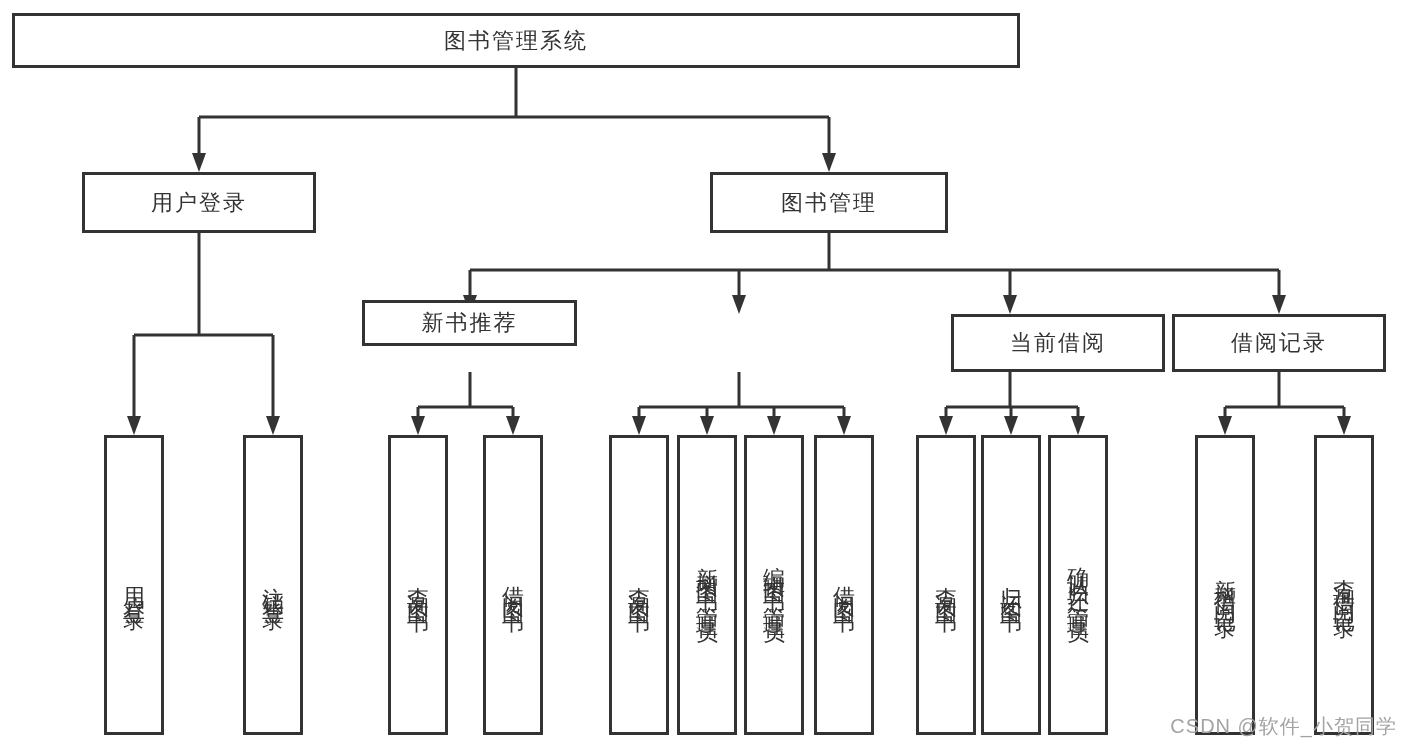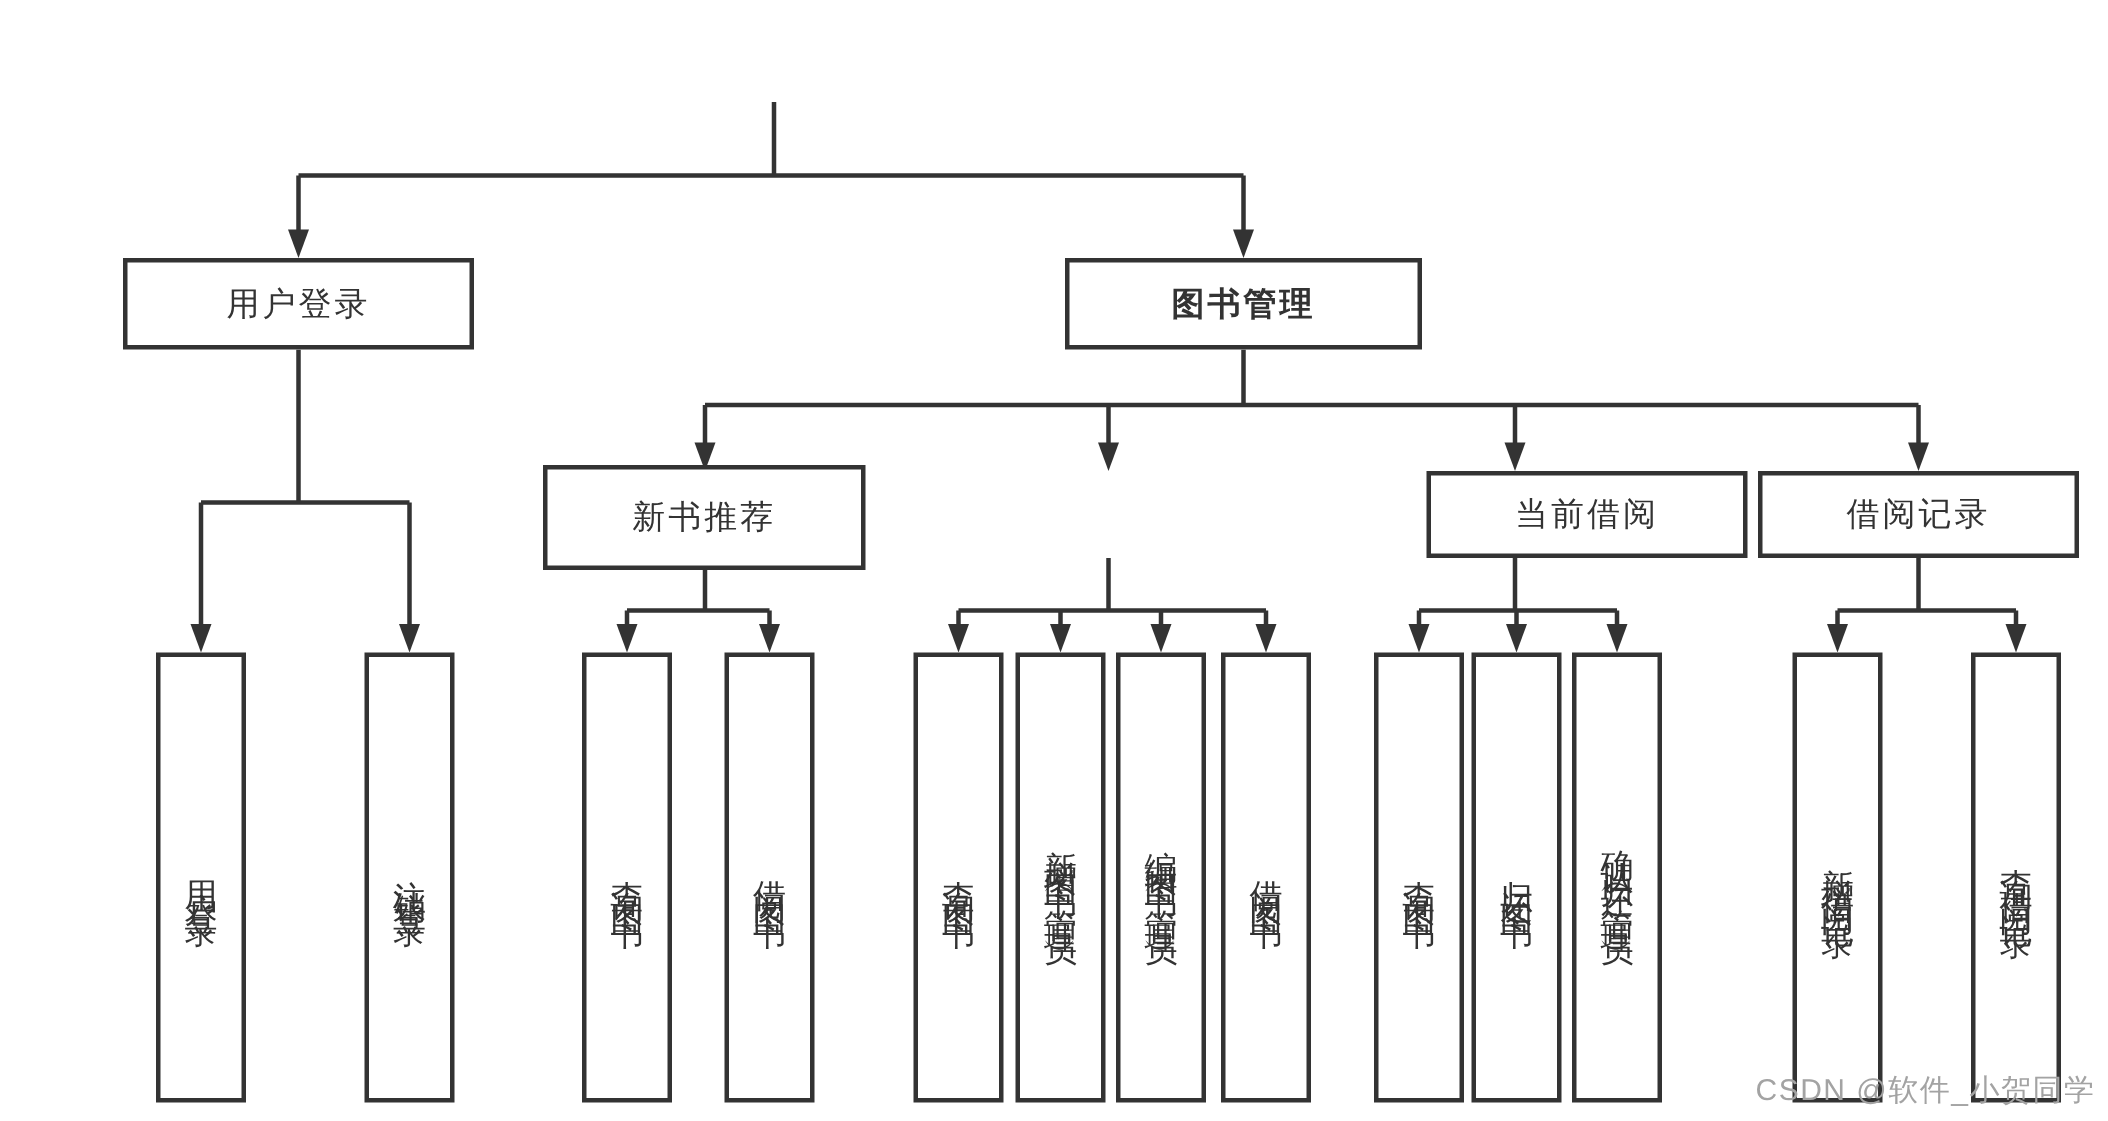--- a/index.html
+++ b/index.html
@@ -91,29 +91,32 @@
       <polygon points="767,416 781,416 774,435"></polygon>
       <polygon points="837,416 851,416 844,435"></polygon>
       <polygon points="939,416 953,416 946,435"></polygon>
       <polygon points="1004,416 1018,416 1011,435"></polygon>
       <polygon points="1071,416 1085,416 1078,435"></polygon>
       <polygon points="1218,416 1232,416 1225,435"></polygon>
       <polygon points="1337,416 1351,416 1344,435"></polygon>
     </g>
   </svg>
 
+  <div class="node h" style="left:12px; top:13px; width:1008px; height:55px;">
+    <span>图书管理系统</span>
+  </div>
 
   <div class="node h" style="left:82px; top:172px; width:234px; height:61px;">
     <span>用户登录</span>
   </div>
-  <div class="node h" style="left:710px; top:172px; width:238px; height:61px;font-weight:bold;">
+  <div class="node h" style="left:710px; top:172px; width:238px; height:61px;">
     <span>图书管理</span>
   </div>
 
-  <div class="node h" style="left:362px; top:310px; width:215px; height:70px;">
+  <div class="node h" style="left:362px; top:300px; width:215px; height:46px;">
     <span>新书推荐</span>
   </div>
   <div class="node h" style="left:903px; top:314px; width:214px; height:58px;margin-left:48px;">
     <span>当前借阅</span>
   </div>
   <div class="node h" style="left:1172px; top:314px; width:214px; height:58px;">
     <span>借阅记录</span>
   </div>
 
   <div class="node v" style="left:104px; top:435px; width:60px; height:300px;">

